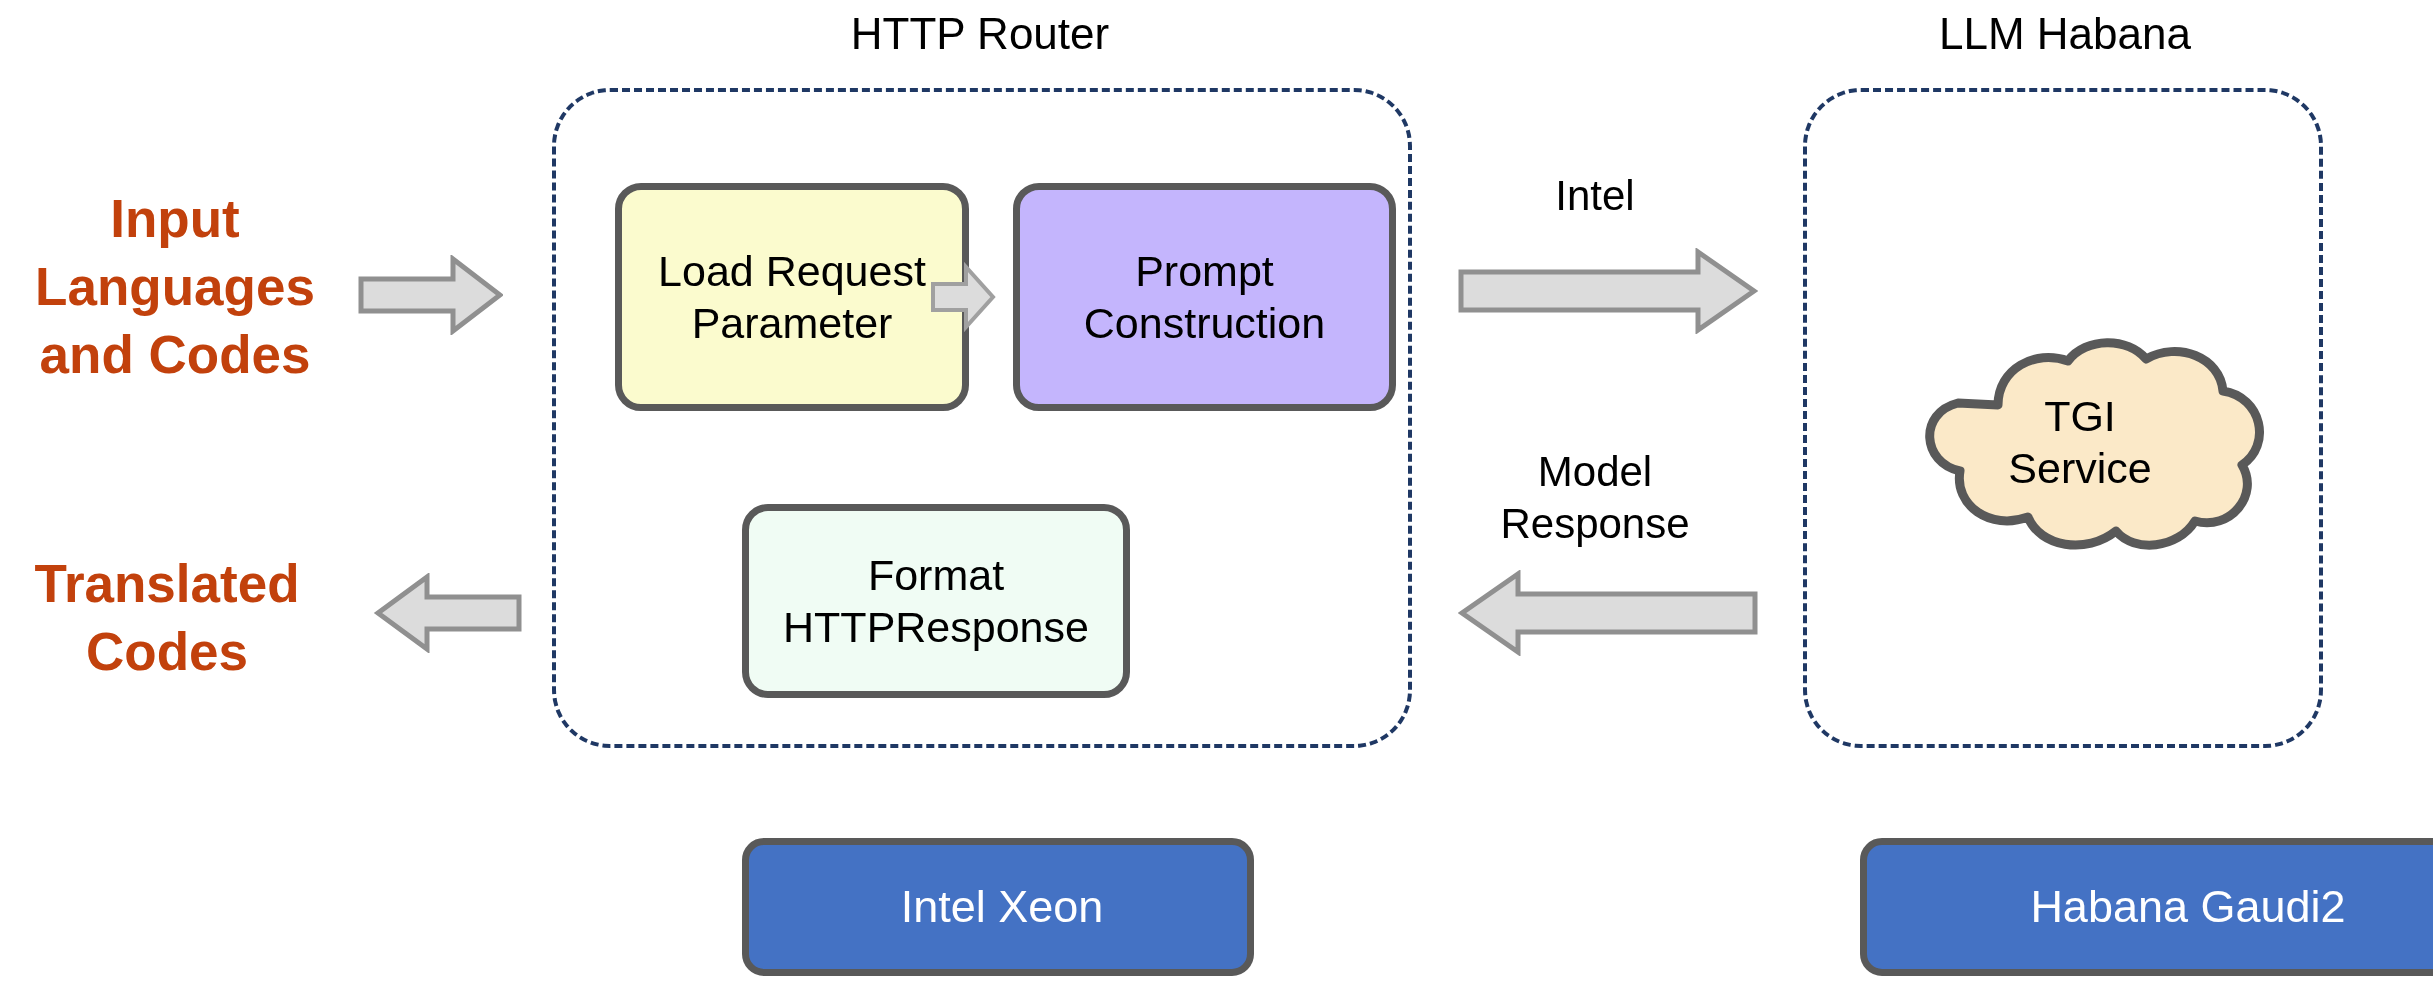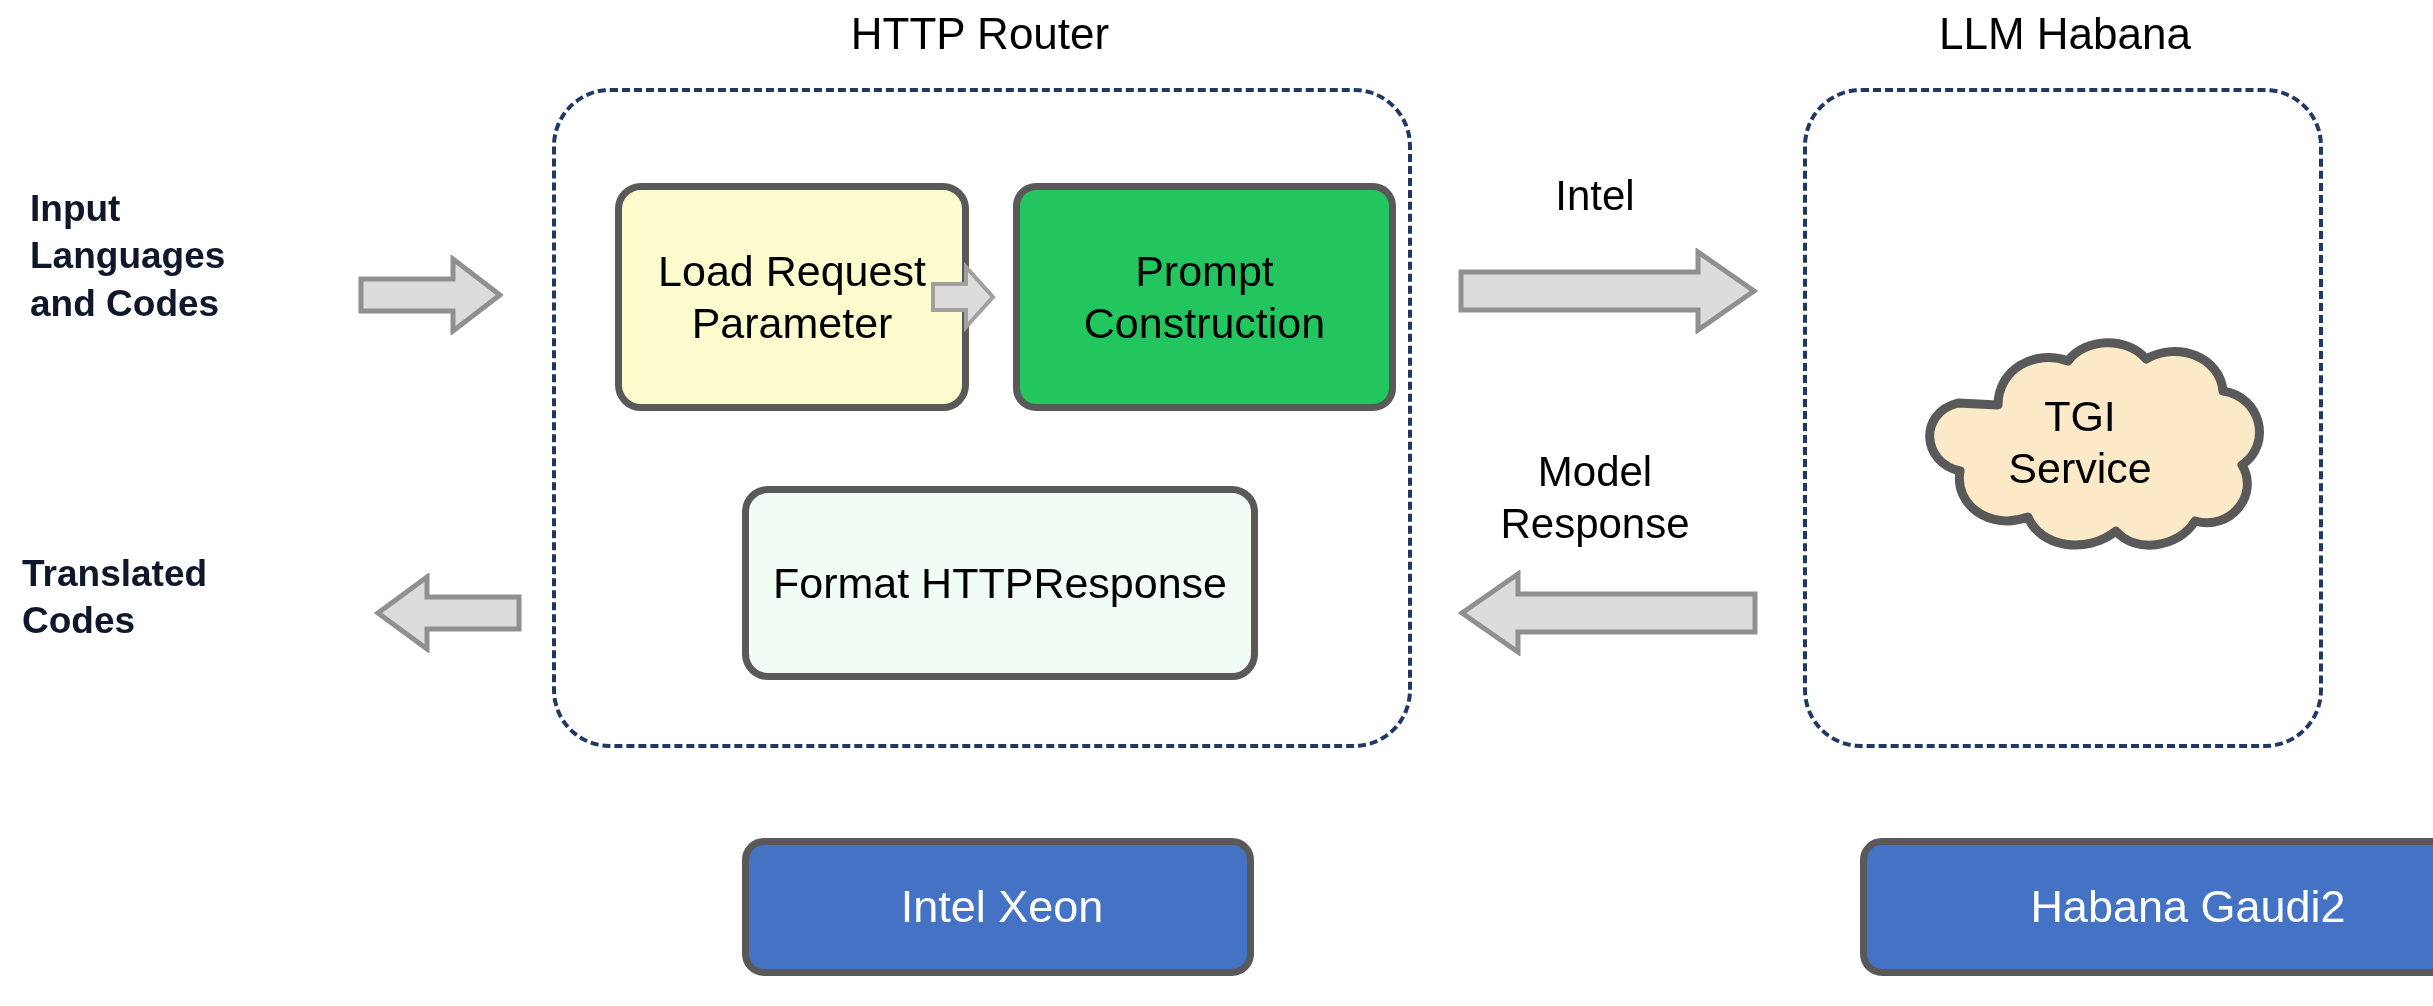--- a/index.html
+++ b/index.html
@@ -44,21 +44,21 @@
     display: flex;
     align-items: center;
     justify-content: center;
     text-align: center;
     font-size: 43px;
     line-height: 1.22;
     color: #000000;
     padding: 4px 10px;
   }
   .box-yellow  { background: #FBFBCE; }
-  .box-purple  { background: #22c55e; border-radius: 23px; }
+  .box-purple  { background: #c4b5fd; }
   .box-mint    { background: #F0FCF4; }
 
   
   .hw-button {
     position: absolute;
     box-sizing: border-box;
     background: #4472C4;
     border: 7px solid #595959;
     border-radius: 22px;
     display: flex;
@@ -66,25 +66,25 @@
     justify-content: center;
     color: #FFFFFF;
     font-size: 45px;
     white-space: nowrap;
     padding-left: 8px;
   }
 
   
   .io-label {
     position: absolute;
-    color: #0f172a;
+    color: #c2410c;
     font-weight: bold;
-    font-size: 37px;
+    font-size: 53px;
     line-height: 1.28;
-    text-align: left;
+    text-align: center;
     white-space: pre-line;
   }
 
   
   .arrow {
     position: absolute;
   }
   .arrow svg { display: block; }
 
   
@@ -143,21 +143,21 @@
     <svg width="66" height="70" viewBox="0 0 66 70">
       <polygon points="3,22 36,22 36,5 63,35 36,65 36,48 3,48" fill="#DCDCDC" stroke="#A0A0A0" stroke-width="4" stroke-linejoin="miter"></polygon>
     </svg>
   </div>
 
   <div class="proc-box box-purple" style="left:1013px; top:183px; width:383px; height:228px;">
     <span>Prompt
 Construction</span>
   </div>
 
-  <div class="proc-box box-mint" style="left:742px; top:486px; width:516px; height:194px;">
+  <div class="proc-box box-mint" style="left:742px; top:504px; width:388px; height:194px;">
     <span>Format
 HTTPResponse</span>
   </div>
 
   <div class="io-label" style="left:22px; top:550px; width:290px;">Translated
 Codes</div>
 
   <div class="arrow" style="left:372px; top:573px;">
     <svg width="150" height="80" viewBox="0 0 150 80">
       <polygon points="147,24 55,24 55,4 6,40 55,76 55,56 147,56" fill="#DCDCDC" stroke="#909090" stroke-width="5" stroke-linejoin="miter"></polygon>

